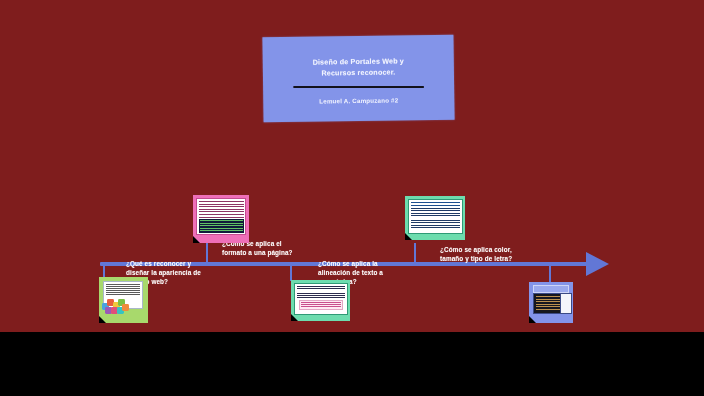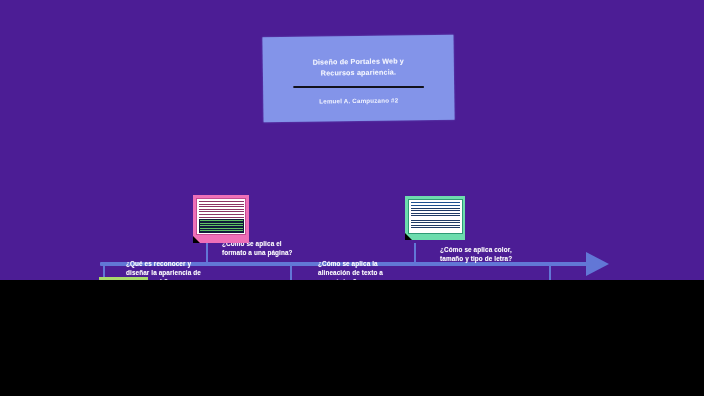--- a/index.html
+++ b/index.html
@@ -9,22 +9,22 @@
   }
   body {
     width: 704px;
     height: 396px;
     overflow: hidden;
     font-family: "Liberation Sans", sans-serif;
   }
   #canvas {
     position: relative;
     width: 704px;
-    height: 280px;
-    background: #4c1d95;
+    height: 332px;
+    background: #7f1d1d;
     overflow: hidden;
   }
 
   
   .title-card {
     position: absolute;
     left: 263px;
     top: 36px;
     width: 191px;
     height: 85px;
@@ -307,21 +307,21 @@
   }
 </style>
 </head>
 <body>
 
 <div id="canvas">
 
   <div class="title-card">
     <div class="title-card-inner">
       <div class="title-line">Diseño de Portales Web y</div>
-      <div class="title-line">Recursos apariencia.</div>
+      <div class="title-line">Recursos reconocer.</div>
       <div class="title-rule"></div>
       <div class="title-author">Lemuel A. Campuzano #2</div>
     </div>
   </div>
 
   <div class="timeline-line"></div>
   <div class="timeline-arrow"></div>
 
   <div class="tick tick-down-1"></div>
   <div class="tick tick-up-1"></div>

